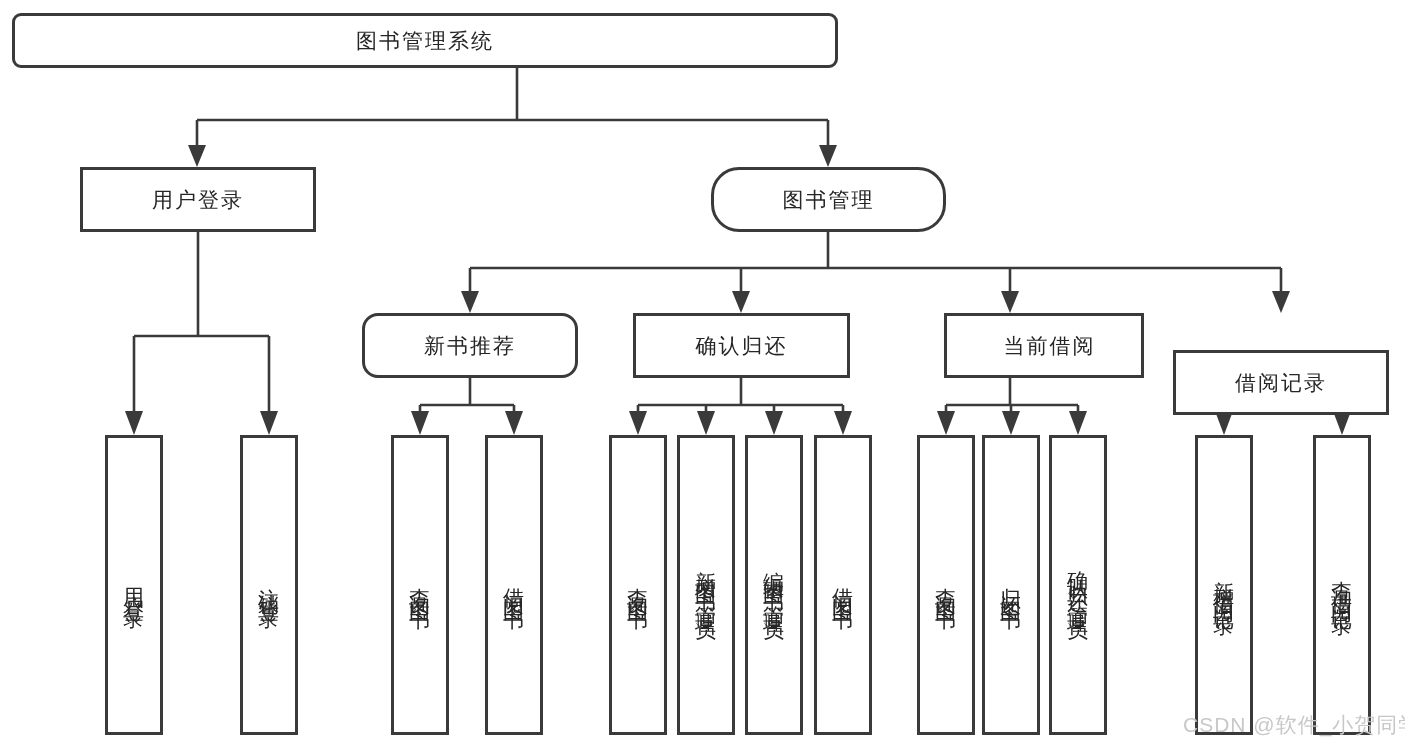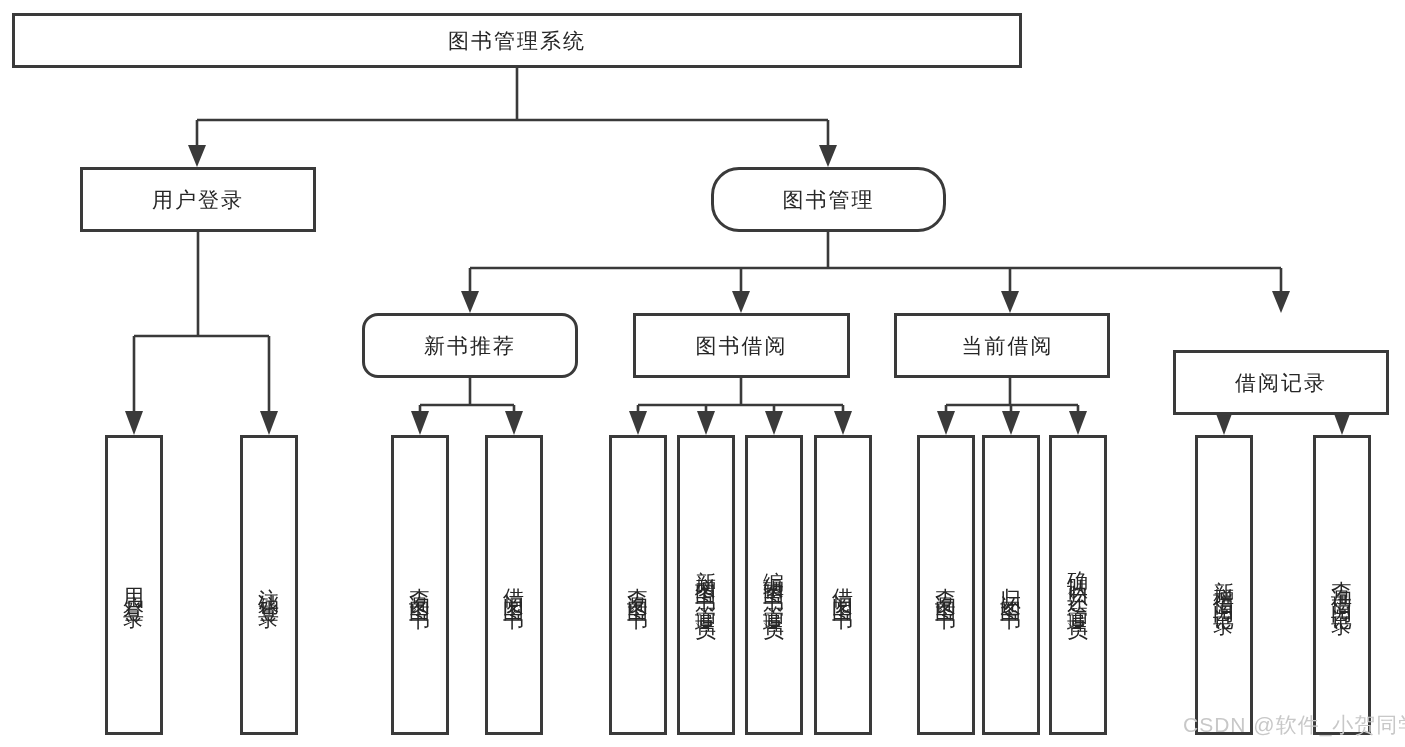--- a/index.html
+++ b/index.html
@@ -92,38 +92,38 @@
       <polygon points="765,411 783,411 774,435"></polygon>
       <polygon points="834,411 852,411 843,435"></polygon>
       <polygon points="937,411 955,411 946,435"></polygon>
       <polygon points="1002,411 1020,411 1011,435"></polygon>
       <polygon points="1069,411 1087,411 1078,435"></polygon>
       <polygon points="1215,411 1233,411 1224,435"></polygon>
       <polygon points="1333,411 1351,411 1342,435"></polygon>
     </g>
   </svg>
 
-  <div class="box" style="left:12px; top:13px; width:1010px; height:55px;">
+  <div class="box" style="left:12px; top:13px; width:826px; height:55px;border-radius:9px;">
     <span>图书管理系统</span>
   </div>
 
   <div class="box hnode" style="left:80px; top:167px; width:236px;">
     <span>用户登录</span>
   </div>
   <div class="box hnode" style="left:711px; top:167px; width:235px;border-radius:28px;">
     <span>图书管理</span>
   </div>
 
   <div class="box hnode" style="left:362px; top:313px; width:216px;border-radius:16px;">
     <span>新书推荐</span>
   </div>
   <div class="box hnode" style="left:633px; top:313px; width:217px;">
-    <span>图书借阅</span>
+    <span>确认归还</span>
   </div>
-  <div class="box hnode" style="left:894px; top:313px; width:216px;padding-left:11px;">
+  <div class="box hnode" style="left:944px; top:313px; width:200px;padding-left:11px;">
     <span>当前借阅</span>
   </div>
   <div class="box hnode" style="left:1173px; top:313px; width:216px;margin-top:37px;">
     <span>借阅记录</span>
   </div>
 
   <div class="box leaf" style="left:105px;">
     <span>用户登录</span>
   </div>
   <div class="box leaf" style="left:240px;">

